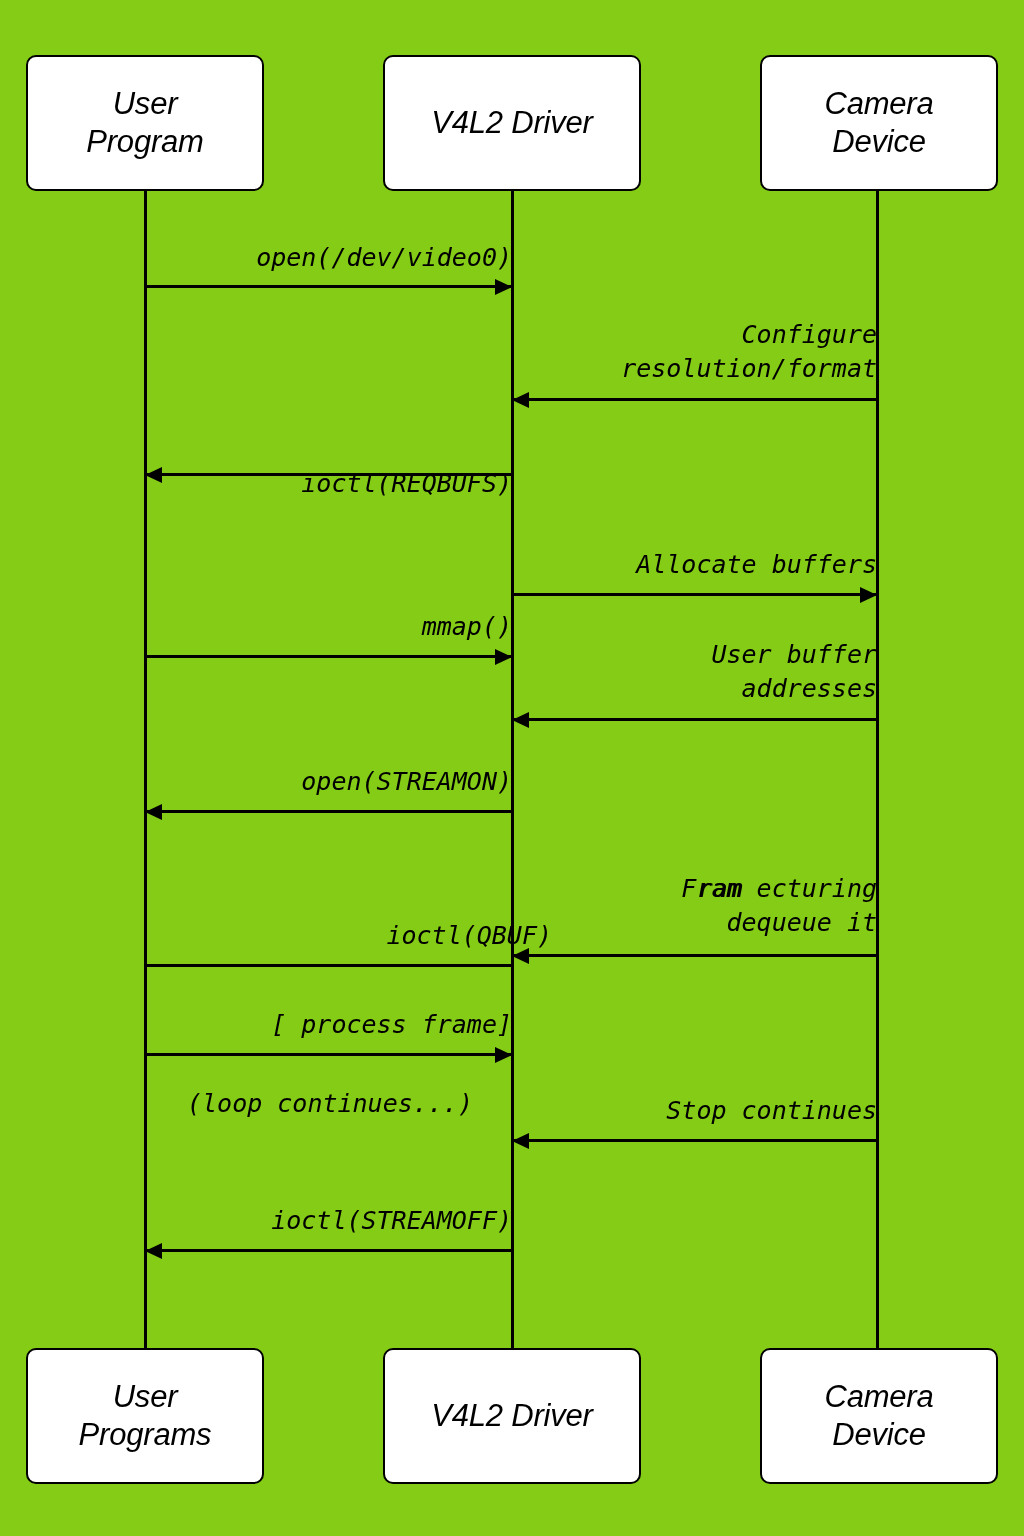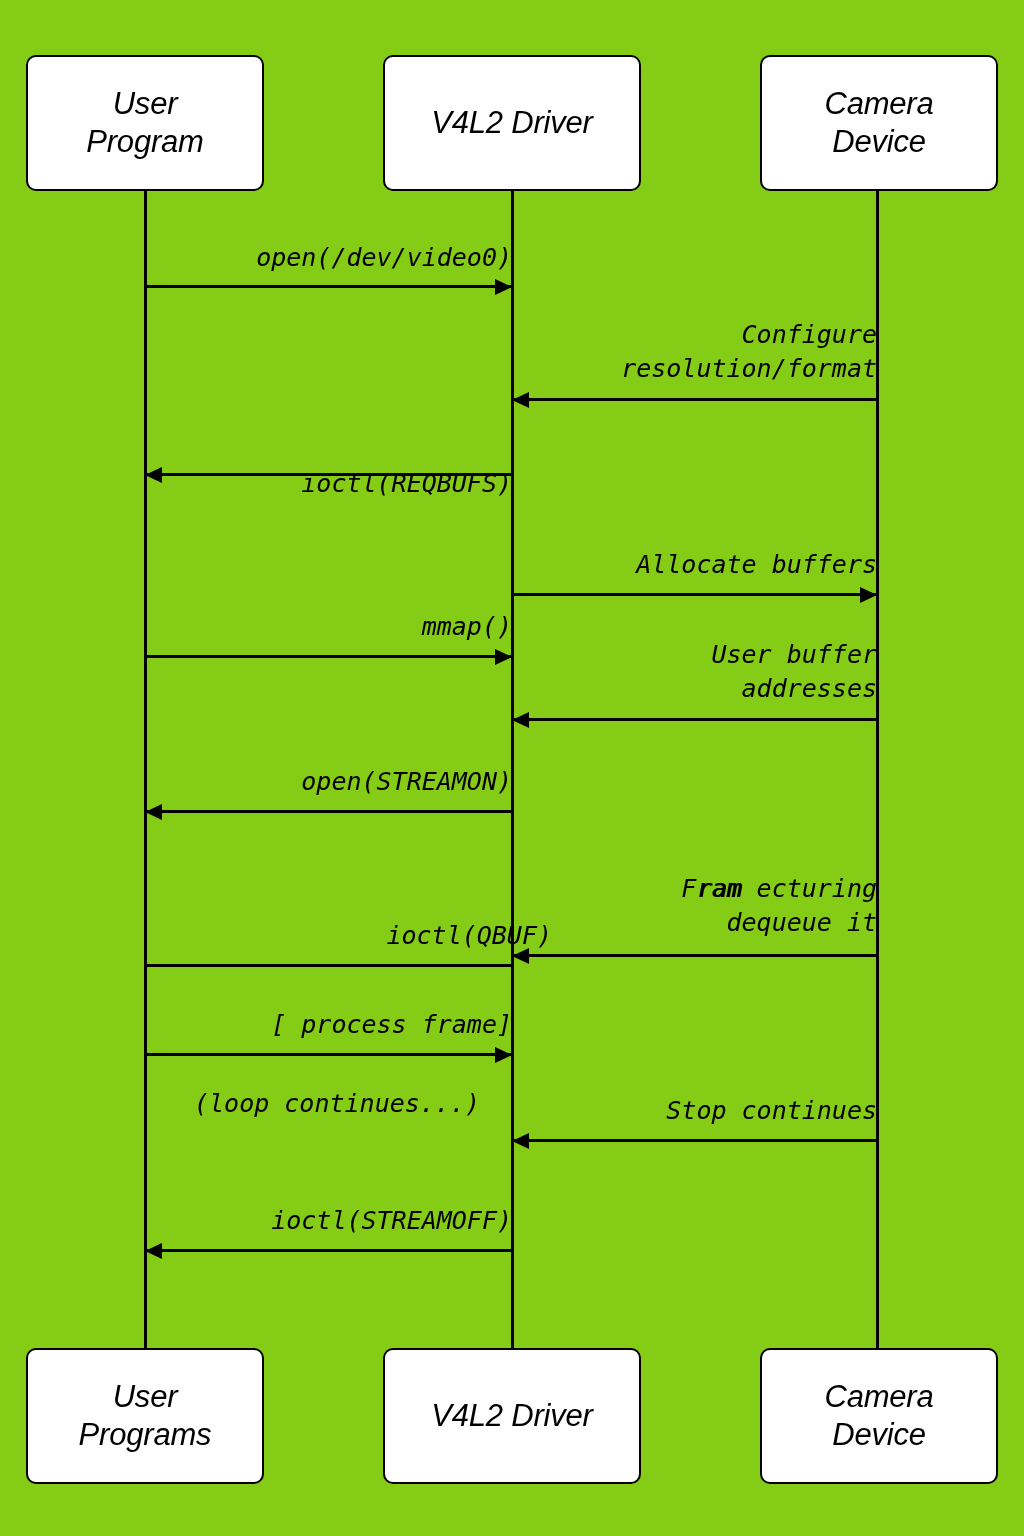--- a/index.html
+++ b/index.html
@@ -180,21 +180,21 @@
     <div class="arrowhead right" style="left:350px;"></div>
     <div class="msg-label" style="left:0px; top:-45px; width:367px;">[ process  frame]</div>
   </div>
 
   <div class="msg" style="left:512px; top:1139px; width:365px;">
     <div class="msg-line" style="width:365px;"></div>
     <div class="arrowhead left" style="left:0px;"></div>
     <div class="msg-label" style="left:0px; top:-45px; width:365px;">Stop continues</div>
   </div>
 
-  <div class="note-label" style="left:180px; top:1087px; width:300px; text-align:right;">(loop continues...)</div>
+  <div class="note-label" style="left:180px; top:1087px; width:300px; text-align:center;">(loop continues...)</div>
 
   <div class="msg" style="left:145px; top:1249px; width:367px;">
     <div class="msg-line" style="width:367px;"></div>
     <div class="arrowhead left" style="left:0px;"></div>
     <div class="msg-label" style="left:0px; top:-45px; width:367px;">ioctl(STREAMOFF)</div>
   </div>
 
   <div class="participant-box" style="left:26px;  top:1348px; width:238px; height:136px;">User
 Programs</div>
   <div class="participant-box" style="left:383px; top:1348px; width:258px; height:136px;">V4L2 Driver</div>

